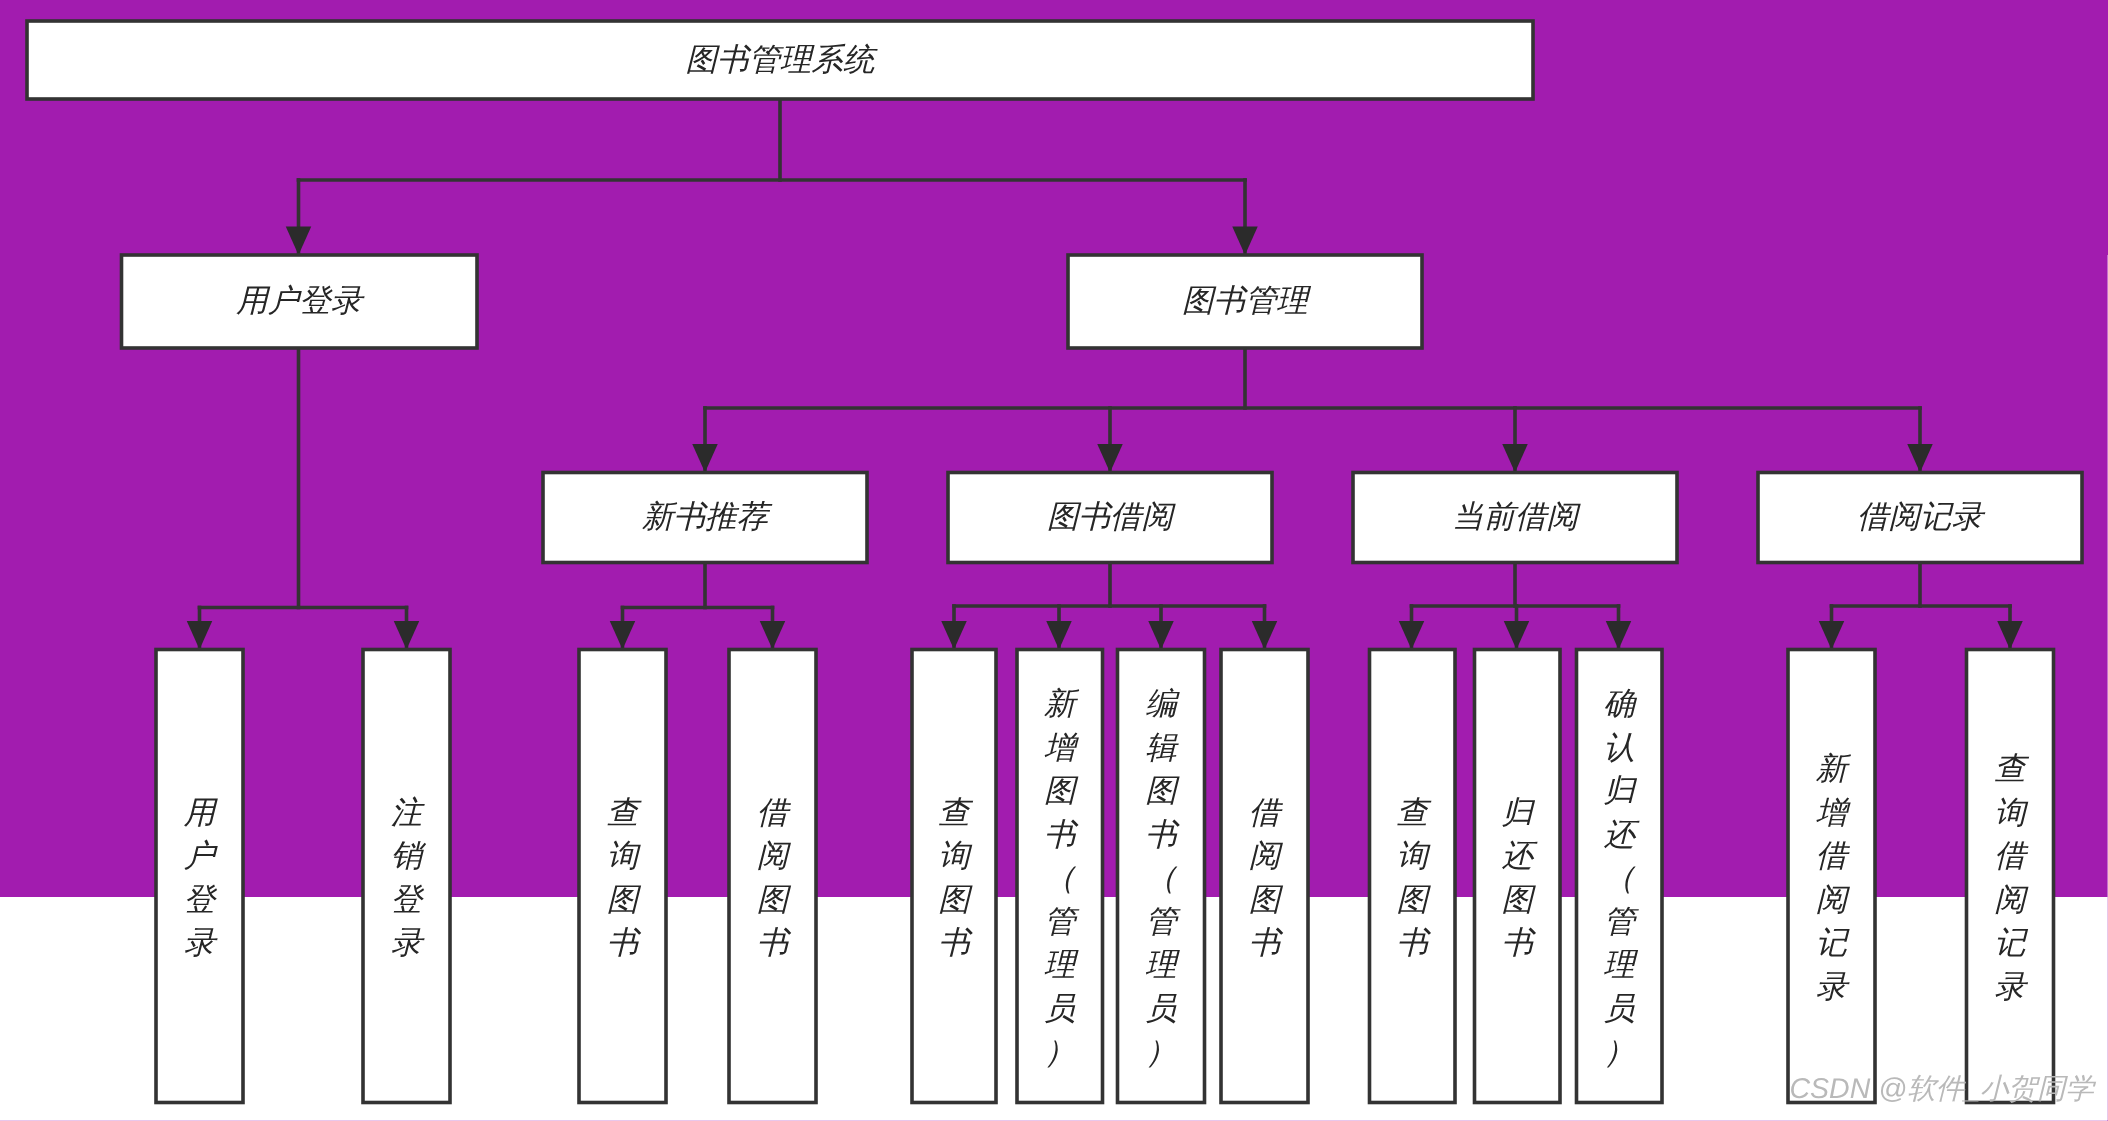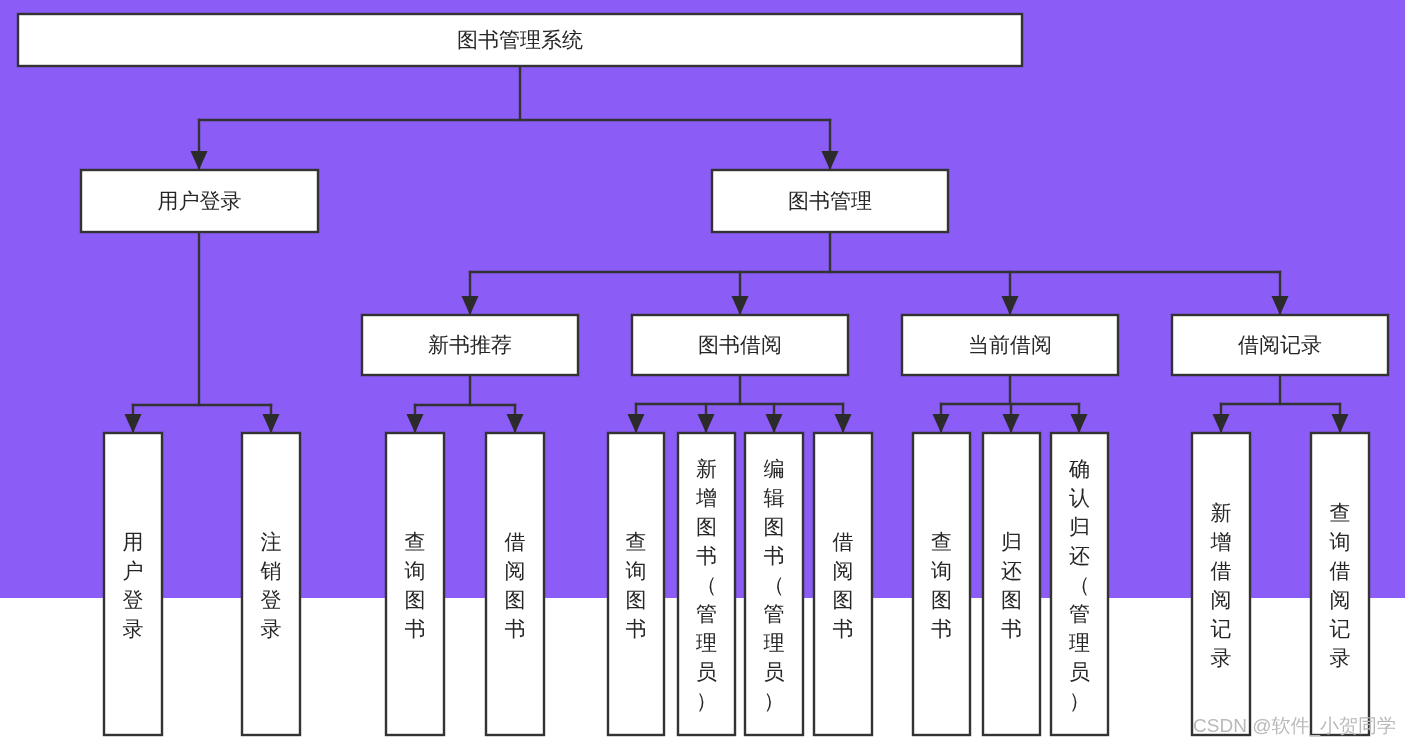--- a/index.html
+++ b/index.html
@@ -12,21 +12,22 @@
     width: 1405px;
     height: 747px;
     font-family: "Liberation Sans", "DejaVu Sans", sans-serif;
     overflow: hidden;
     position: relative;
   }
   #diagram-root {
     position: relative;
     width: 1405px;
     height: 598px;
-    background: #8b5cf6;
+    background: #a21caf;
+    font-style: italic;
   }
   svg.diagram-canvas {
     position: absolute;
     left: 0;
     top: 0;
     width: 1405px;
     height: 747px;
     display: block;
   }
   .node-box {

